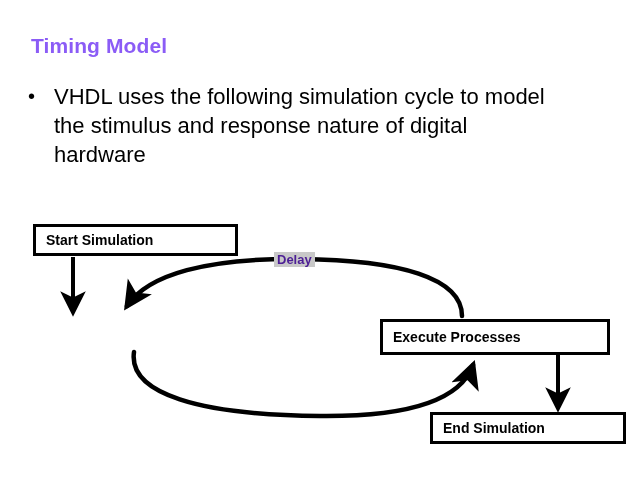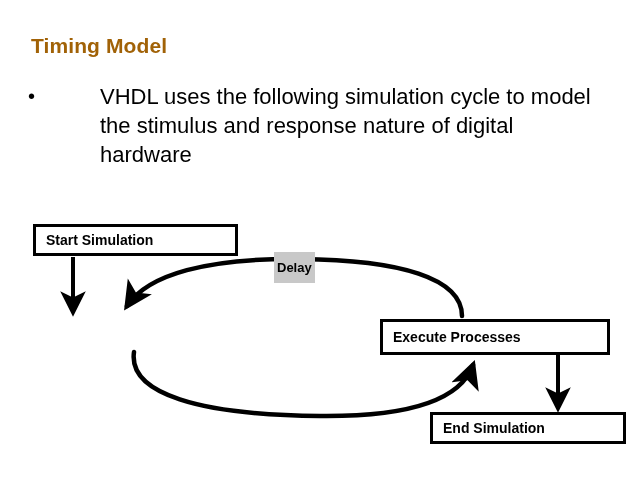--- a/index.html
+++ b/index.html
@@ -22,21 +22,21 @@
     background: #ffffff;
   }
 
   
   #slide-title {
     position: absolute;
     left: 31px;
     top: 34px;
     font-size: 21px;
     font-weight: bold;
-    color: #a16207;
+    color: #8b5cf6;
     letter-spacing: 0.1px;
     white-space: nowrap;
   }
 
   
   #bullet-list {
     position: absolute;
     left: 28px;
     top: 82px;
     width: 580px;
@@ -52,21 +52,20 @@
     width: 26px;
     flex: 0 0 26px;
     text-align: left;
     font-size: 20px;
     line-height: 29px;
     color: #000000;
   }
   .bullet-text {
     flex: 1 1 auto;
     max-width: 500px;
-    margin-left: 46px;
   }
 
   
   #diagram {
     position: absolute;
     left: 0;
     top: 16px;
     width: 638px;
     height: 478px;
   }
@@ -100,23 +99,23 @@
     pointer-events: none;
   }
 
   
   #delay-label {
     position: absolute;
     left: 274px;
     top: 236px;
     font-size: 13px;
     font-weight: bold;
-    color: #000000;
+    color: #4c1d95;
     background: #c8c8c8;
-    padding: 8px 3px;
+    padding: 0 3px;
     line-height: 15px;
     white-space: nowrap;
   }
 </style>
 </head>
 <body>
 
 <div id="slide">
 
   <div id="slide-title">Timing Model</div>

